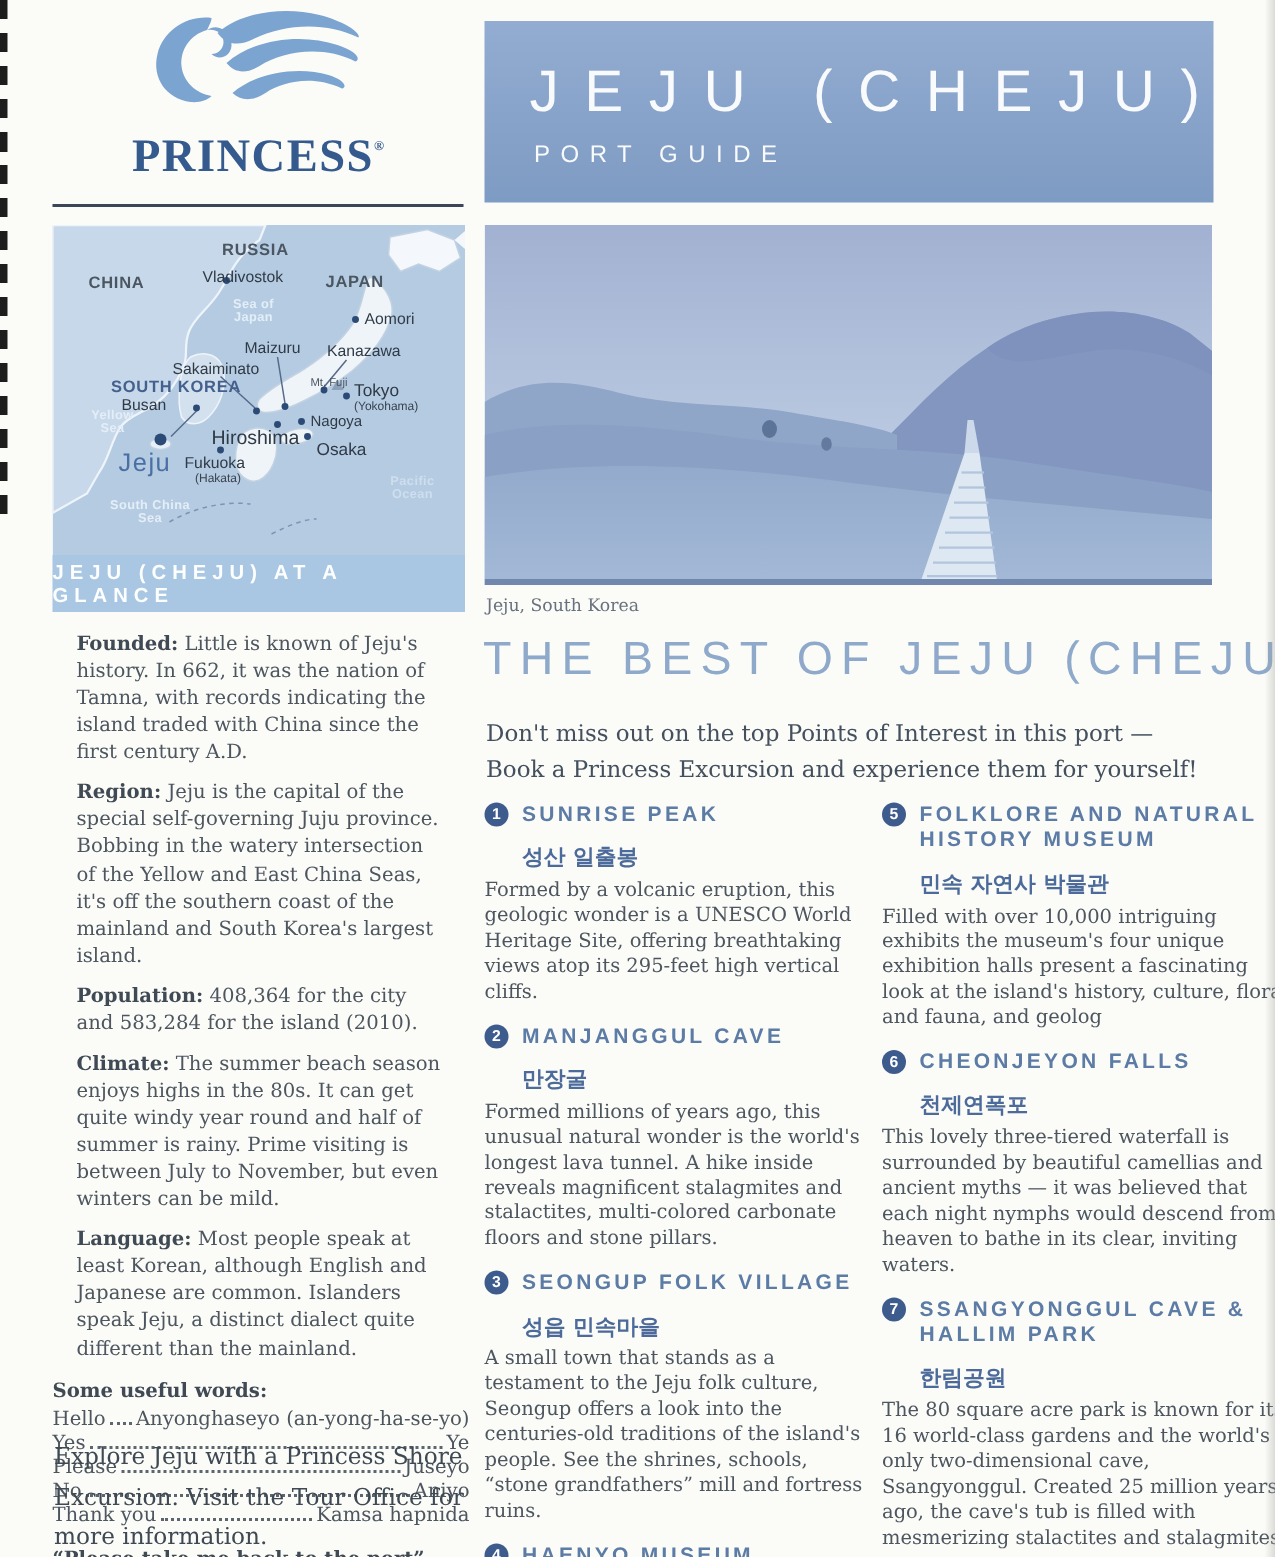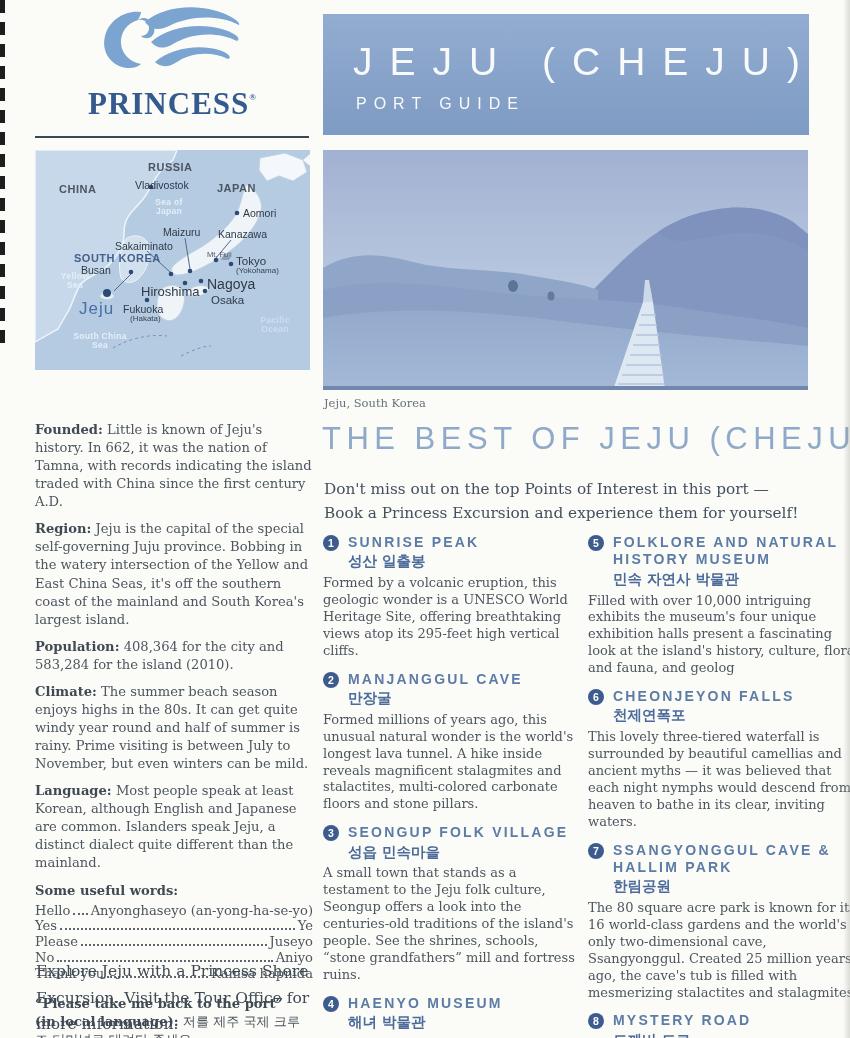--- a/index.html
+++ b/index.html
@@ -36,21 +36,21 @@
   .ml-jeju{font-size:17px;color:#4a6fa5;letter-spacing:1px;}
   .ml-sub{font-size:8px;color:#39434e;}
   .ml-tiny{font-size:7.5px;color:#4b5661;}
 
   .glance-banner{position:absolute;left:35px;top:370px;width:275px;height:38px;background:#a9c6e3;
       color:#fdfefe;font-family:"Liberation Sans",sans-serif;font-weight:700;font-size:13.5px;
       letter-spacing:4px;display:flex;align-items:center;justify-content:center;}
 
   
   .facts{position:absolute;left:35px;top:421px;width:278px;font-size:13.1px;line-height:1.38;}
-  .fact{margin:0 0 9px;}
+  .fact{margin:0 16px 9px;}
   .fact-label{font-weight:700;color:#404a54;}
   .uw-title{font-weight:700;color:#404a54;margin:10px 0 2px;}
   .uw-row{display:flex;align-items:baseline;font-size:13.1px;line-height:1.22;}
   .uw-word,.uw-val{white-space:nowrap;}
   .uw-dots{flex:1;border-bottom:2px dotted #5d666f;margin:0 3px 3px;min-width:8px;}
   .port-phrase{margin-top:13px;}
   .pp-label{font-weight:700;color:#404a54;}
 
   .footer-note{position:absolute;left:36px;top:958px;width:292px;font-size:15.5px;
       line-height:1.72;color:#3e4953;}
@@ -66,21 +66,21 @@
   .col-left{left:323px;width:258px;}
   .col-right{left:588px;width:272px;}
   .poi{margin-bottom:11px;}
   .poi-head{position:relative;padding-left:25px;margin-bottom:2px;}
   .poi-num{position:absolute;left:0;top:1px;width:16px;height:16px;border-radius:50%;
       background:#3d5c8d;color:#fff;font-family:"Liberation Sans",sans-serif;font-size:10.5px;
       font-weight:700;display:flex;align-items:center;justify-content:center;}
   .poi-name{font-family:"Liberation Sans",sans-serif;font-size:14px;letter-spacing:2.2px;
       color:#5c7ca6;font-weight:700;line-height:1.24;}
   .poi-korean{font-family:"DejaVu Sans",sans-serif;font-size:14.5px;font-weight:700;
-      color:#4c6b9a;margin-top:1px;line-height:1.3;}
+      color:#4c6b9a;margin-top:12px;line-height:1.3;}
   .poi-desc{margin:4px 0 0;font-size:13px;line-height:1.3;}
 </style>
 </head>
 <body>
 
 <div class="page">
   <div class="edge-marks"></div>
 
   <div class="logo-block">
     <svg class="logo-mark" width="168" height="82" viewBox="0 0 168 82">
@@ -155,31 +155,32 @@
     <span class="map-label ml-sea" style="left:112px;top:48px;width:44px">Sea of Japan</span>
     <span class="map-label ml-city" style="left:208px;top:58px">Aomori</span>
     <span class="map-label ml-city" style="left:128px;top:77px">Maizuru</span>
     <span class="map-label ml-city" style="left:183px;top:79px">Kanazawa</span>
     <span class="map-label ml-city" style="left:80px;top:91px">Sakaiminato</span>
     <span class="map-label ml-country ml-blue" style="left:39px;top:103px">SOUTH KOREA</span>
     <span class="map-label ml-tiny" style="left:172px;top:101px">Mt. Fuji</span>
     <span class="map-label ml-city" style="left:201px;top:105px;font-size:11.5px">Tokyo</span>
     <span class="map-label ml-sub" style="left:201px;top:117px">(Yokohama)</span>
     <span class="map-label ml-city" style="left:46px;top:115px">Busan</span>
-    <span class="map-label ml-city" style="left:172px;top:127px;font-size:14px">Nagoya</span>
+    <span class="map-label ml-city" style="left:172px;top:127px;font-size:10px">Nagoya</span>
     <span class="map-label ml-city" style="left:106px;top:135px;font-size:13px">Hiroshima</span>
     <span class="map-label ml-city" style="left:176px;top:144px;font-size:11.5px">Osaka</span>
     <span class="map-label ml-jeju" style="left:44px;top:150px">Jeju</span>
     <span class="map-label ml-city" style="left:88px;top:154px">Fukuoka</span>
     <span class="map-label ml-sub" style="left:95px;top:165px">(Hakata)</span>
     <span class="map-label ml-sea" style="left:22px;top:122px;width:36px">Yellow Sea</span>
     <span class="map-label ml-sea" style="left:36px;top:182px;width:58px">South China Sea</span>
     <span class="map-label ml-sea" style="left:218px;top:166px;width:44px;color:#cfdeee">Pacific Ocean</span>
   </div>
 
+  <div class="glance-banner">JEJU (CHEJU) AT A GLANCE</div>
 
   <div class="facts">
     <p class="fact"><span class="fact-label">Founded:</span> <span>Little is known of Jeju's history. In 662, it was the nation of Tamna, with records indicating the island traded with China since the first century A.D.</span></p>
     <p class="fact"><span class="fact-label">Region:</span> <span>Jeju is the capital of the special self-governing Juju province. Bobbing in the watery intersection of the Yellow and East China Seas, it's off the southern coast of the mainland and South Korea's largest island.</span></p>
     <p class="fact"><span class="fact-label">Population:</span> <span>408,364 for the city and 583,284 for the island (2010).</span></p>
     <p class="fact"><span class="fact-label">Climate:</span> <span>The summer beach season enjoys highs in the 80s. It can get quite windy year round and half of summer is rainy. Prime visiting is between July to November, but even winters can be mild.</span></p>
     <p class="fact"><span class="fact-label">Language:</span> <span>Most people speak at least Korean, although English and Japanese are common. Islanders speak Jeju, a distinct dialect quite different than the mainland.</span></p>
 
     <div class="uw-title">Some useful words:</div>
     <div class="uw-row">

